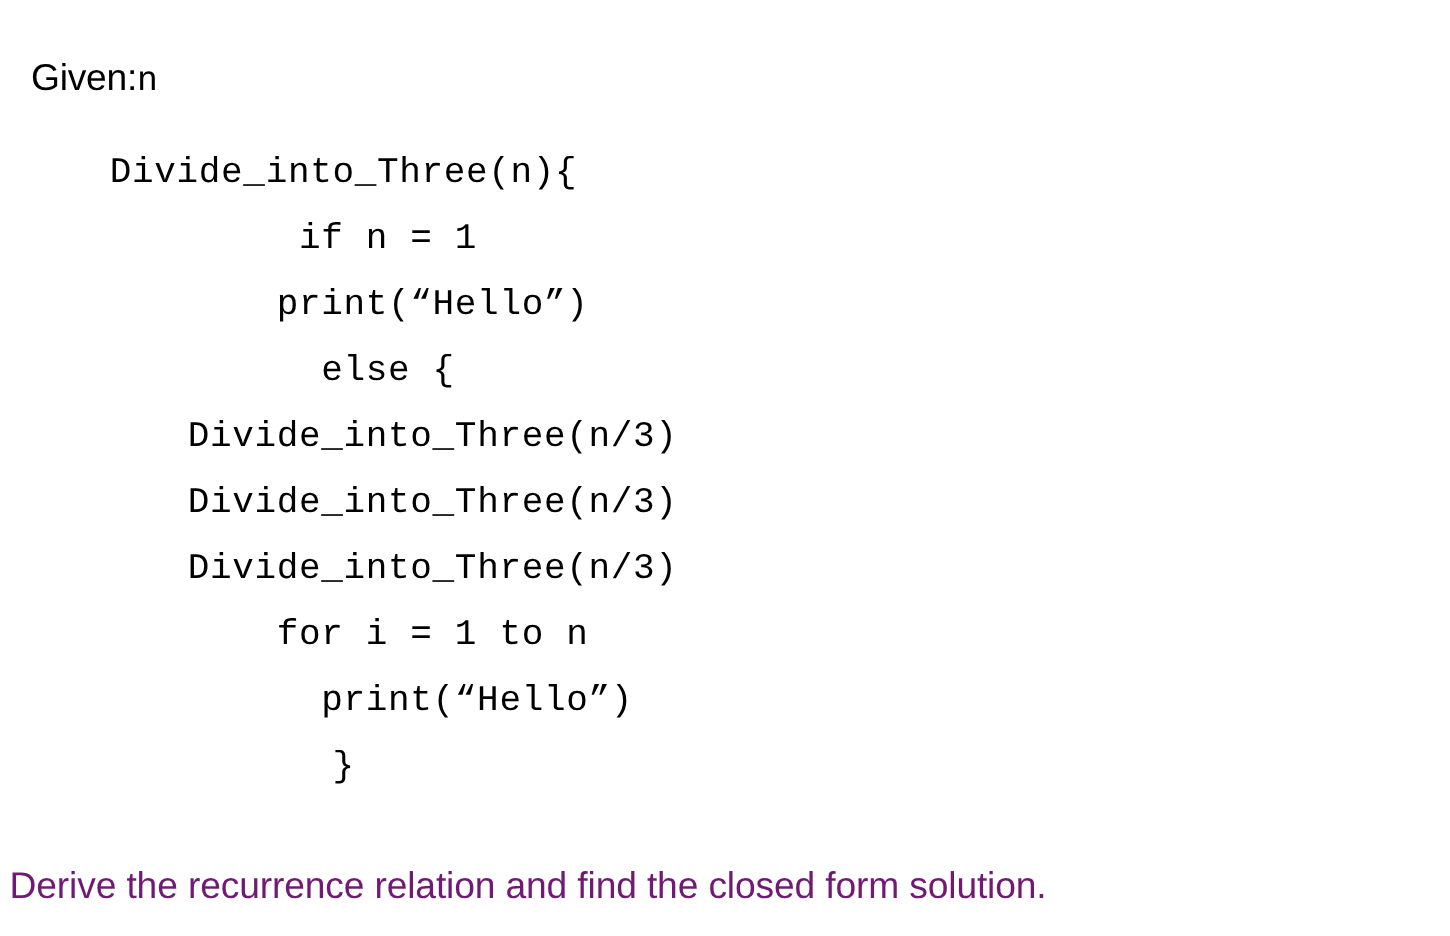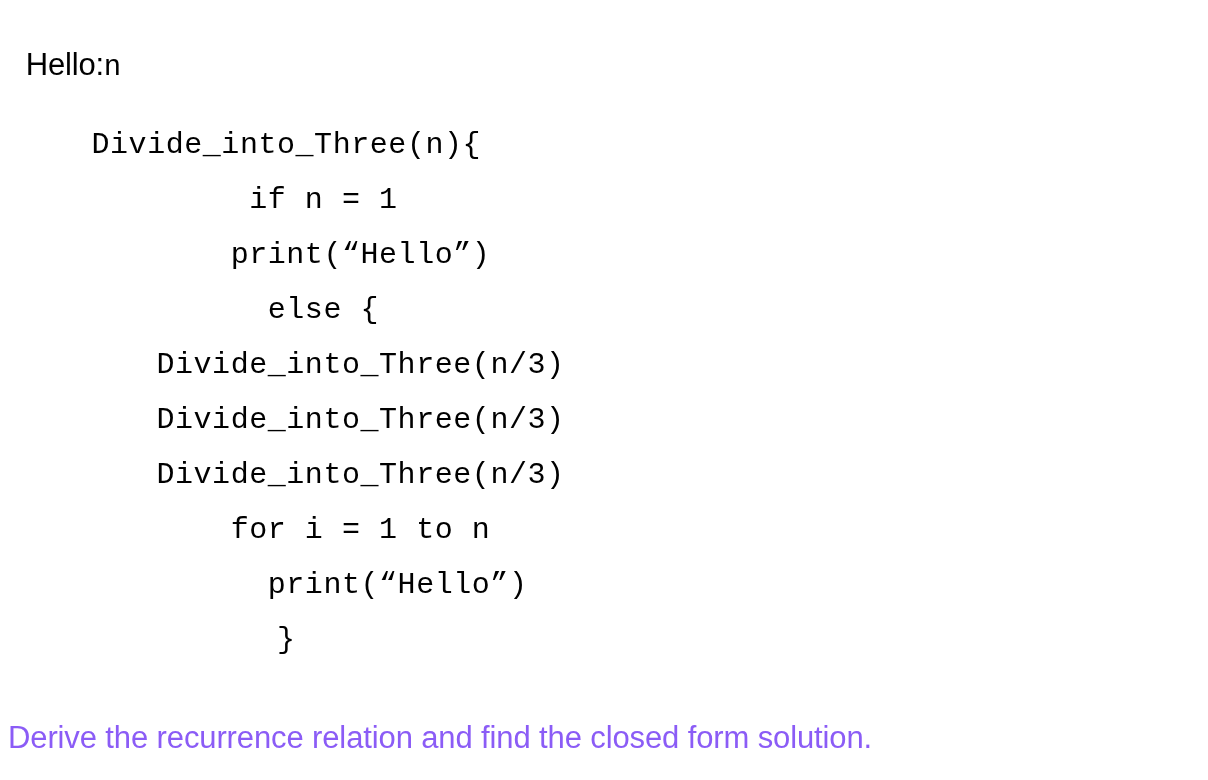--- a/index.html
+++ b/index.html
@@ -68,29 +68,29 @@
   .question-line {
     position: absolute;
     left: 8px;
     top: 718px;
     font-family: "Liberation Sans", sans-serif;
     font-size: 31px;
     font-weight: 400;
     letter-spacing: -0.12px;
     line-height: 40px;
     white-space: pre;
-    color: #8b5cf6;
+    color: #701a75;
   }
 </style>
 </head>
 <body>
 
 <div class="slide">
 
   <div class="given-line">
-    <span class="given-label">Hello:</span><span class="given-value">n</span>
+    <span class="given-label">Given:</span><span class="given-value">n</span>
   </div>
 
   <pre class="code-block"><span class="code-line">Divide_into_Three(n){</span><span class="code-line">    if n = 1</span><span class="code-line">        print(“Hello”)</span><span class="code-line">    else {</span><span class="code-line">        Divide_into_Three(n/3)</span><span class="code-line">        Divide_into_Three(n/3)</span><span class="code-line">        Divide_into_Three(n/3)</span><span class="code-line">        for i = 1 to n</span><span class="code-line">            print(“Hello”)</span><span class="code-line">}</span></pre>
 
   <div class="question-line">Derive the recurrence relation and find the closed form solution.</div>
 
 </div>
 
 </body></html>

